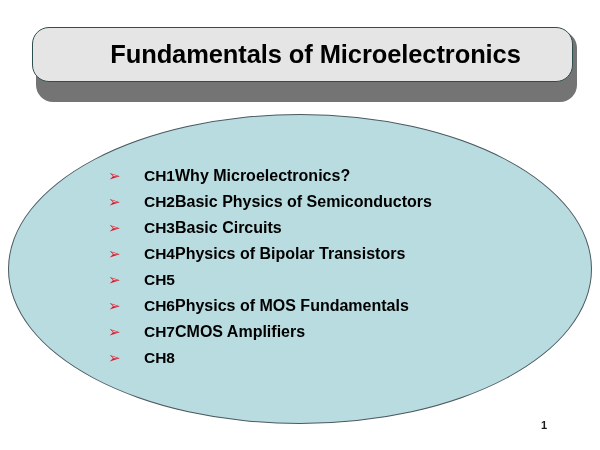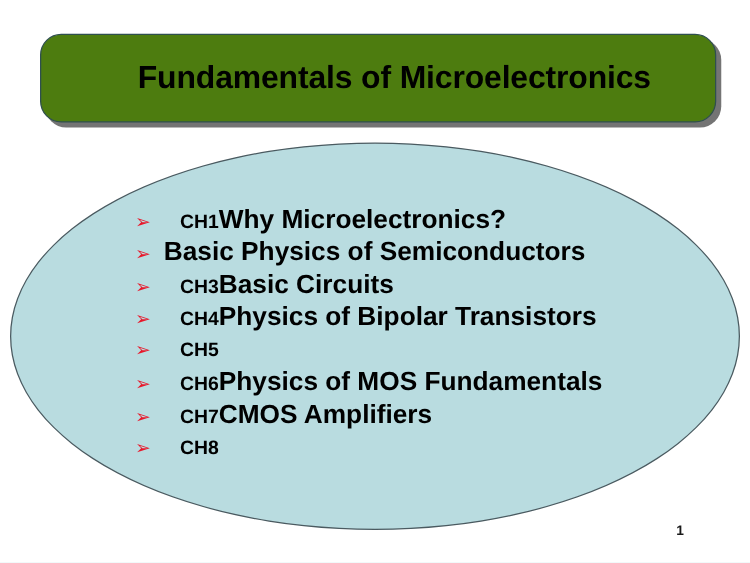--- a/index.html
+++ b/index.html
@@ -28,22 +28,22 @@
     height: 71px;
     background: #5c5c5c;
     border-radius: 17px;
     opacity: 0.85;
   }
   #title-box {
     position: absolute;
     left: 32px;
     top: 27px;
     width: 541px;
-    height: 71px;
-    background: #4d7c0f;
+    height: 55px;
+    background: #e5e5e5;
     border: 1px solid #2f4f4f;
     border-radius: 17px;
     box-sizing: border-box;
     display: flex;
     align-items: center;
     justify-content: center;
     padding-left: 26px;
   }
   #title-text {
     font-size: 25.5px;
@@ -96,21 +96,21 @@
   .item-code {
     display: inline-block;
     width: 44px;
     flex: 0 0 44px;
     font-size: 15.5px;
     font-weight: bold;
     color: #000000;
     text-align: right;
   }
   .item-label {
-    font-size: 21px;
+    font-size: 16px;
     font-weight: bold;
     color: #000000;
   }
 
   
   #page-number {
     position: absolute;
     left: 534px;
     top: 419px;
     width: 20px;
@@ -134,20 +134,21 @@
   <div id="ellipse"></div>
 
   <ul id="list">
       <li>
         <span class="bullet-icon">➢</span>
         <span class="item-code">CH1</span>
         <span class="item-label">Why Microelectronics?</span>
       </li>
       <li>
         <span class="bullet-icon">➢</span>
+        <span class="item-code">CH2</span>
         <span class="item-label">Basic Physics of Semiconductors</span>
       </li>
       <li>
         <span class="bullet-icon">➢</span>
         <span class="item-code">CH3</span>
         <span class="item-label">Basic Circuits</span>
       </li>
       <li>
         <span class="bullet-icon">➢</span>
         <span class="item-code">CH4</span>

